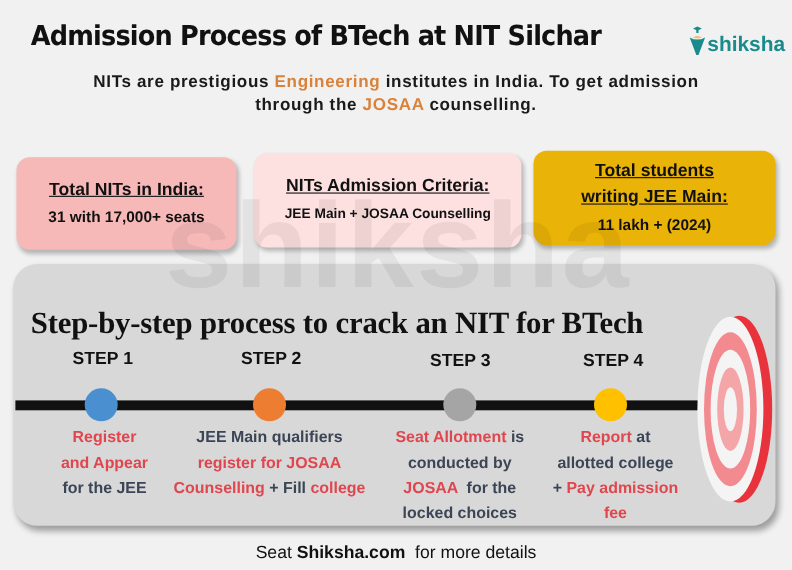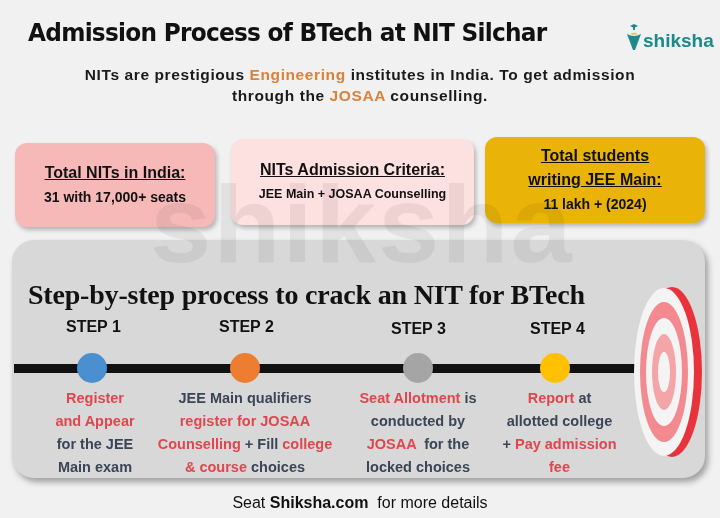--- a/index.html
+++ b/index.html
@@ -131,27 +131,25 @@
 
 <div class="dot" style="left:77px;background:#4a90d0;"></div>
 <div class="dot" style="left:230px;background:#ed7d31;"></div>
 <div class="dot" style="left:403px;background:#a5a5a5;"></div>
 <div class="dot" style="left:540px;background:#ffc000;"></div>
 
 <div class="desc" style="left:40px;width:110px;">
     <div style="white-space: pre;"><span class="r">Register</span></div>
     <div style="white-space: pre;"><span class="r">and Appear</span></div>
     <div style="white-space: pre;"><span>for the JEE</span></div>
-    <div style="white-space: pre;"><span>Main exam</span></div>
   </div>
 <div class="desc" style="left:145px;width:200px;">
     <div style="white-space: pre;"><span>JEE Main qualifiers</span></div>
     <div style="white-space: pre;"><span class="r">register for JOSAA</span></div>
     <div style="white-space: pre;"><span class="r">Counselling</span><span> + Fill </span><span class="r">college</span></div>
-    <div style="white-space: pre;"><span class="r">&amp; course</span><span> choices</span></div>
   </div>
 <div class="desc" style="left:348px;width:140px;">
     <div style="white-space: pre;"><span class="r">Seat Allotment</span><span> is</span></div>
     <div style="white-space: pre;"><span>conducted by</span></div>
     <div style="white-space: pre;"><span class="r">JOSAA</span><span>  for the</span></div>
     <div style="white-space: pre;"><span>locked choices</span></div>
   </div>
 <div class="desc" style="left:492px;width:135px;">
     <div style="white-space: pre;"><span class="r">Report</span><span> at</span></div>
     <div style="white-space: pre;"><span>allotted college</span></div>

